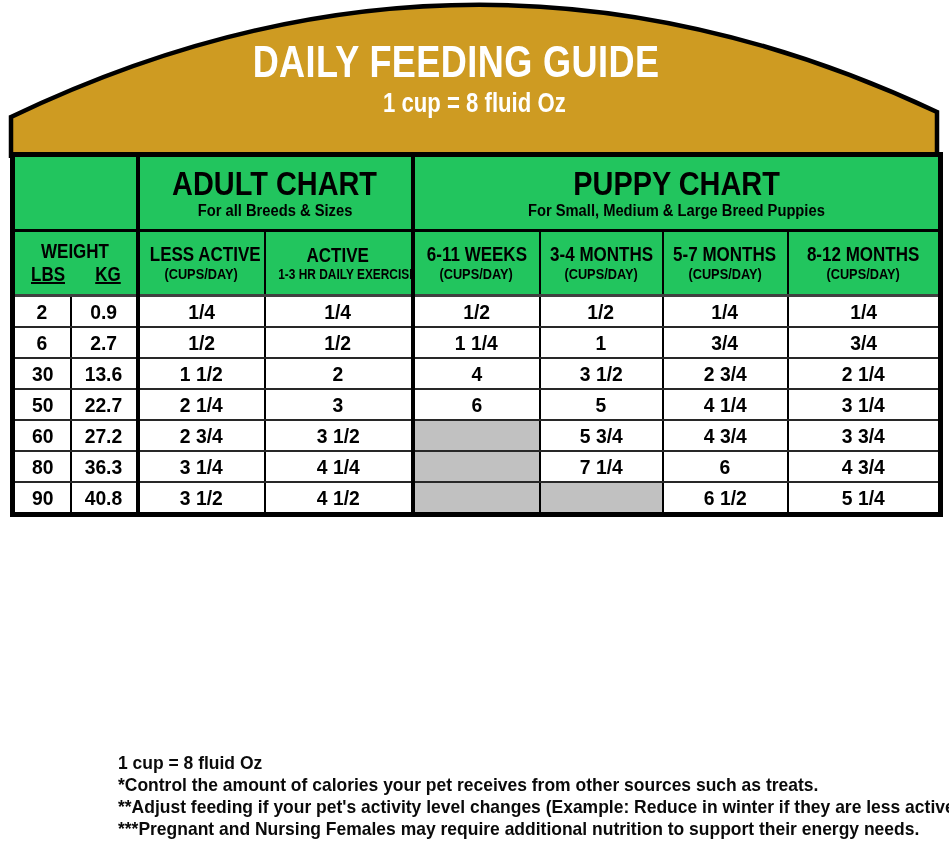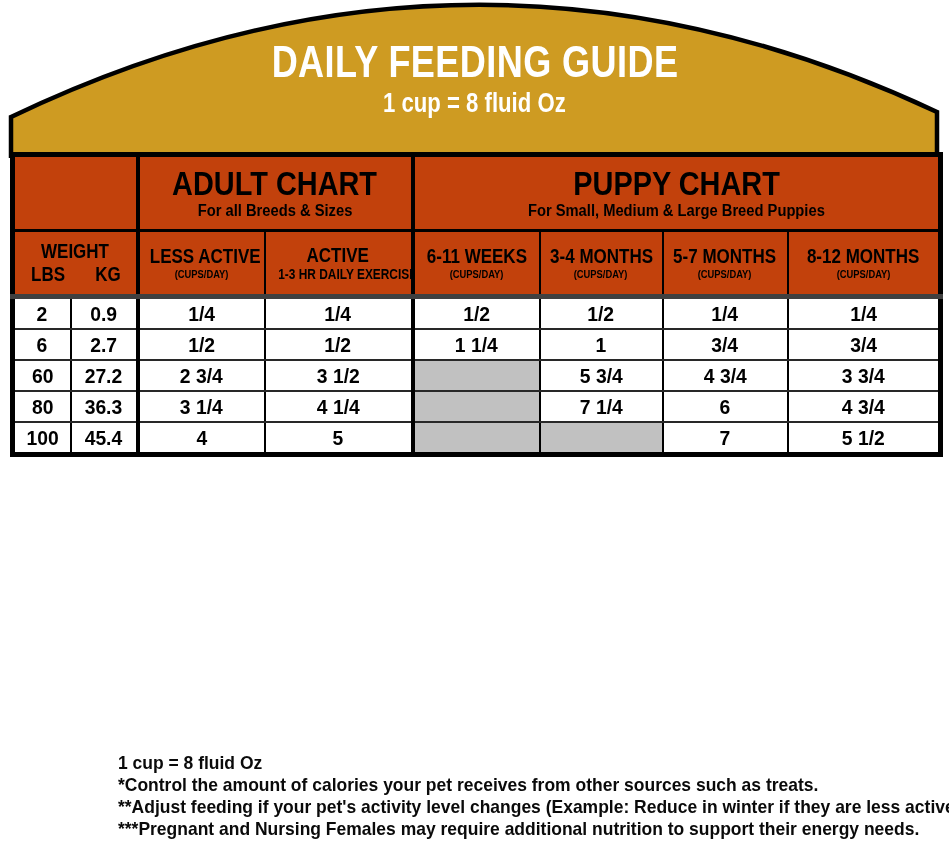--- a/index.html
+++ b/index.html
@@ -6,21 +6,21 @@
   body {
     width:949px; height:852px; position:relative; overflow:hidden;
     background:#ffffff;
     font-family:"Liberation Sans","DejaVu Sans",sans-serif;
     font-weight:bold; color:#000;
   }
   
   .arch-wrap { position:absolute; top:0; left:0; width:949px; height:158px; }
   .arch-title {
     position:absolute; top:40px; left:0; width:913px; text-align:center;
-    color:#fff; font-size:44px; line-height:1; letter-spacing:0.5px;margin-left:19px;
+    color:#fff; font-size:44px; line-height:1; letter-spacing:0.5px;
   }
   .arch-sub {
     position:absolute; top:90px; left:0; width:949px; text-align:center;
     color:#fff; font-size:27px; line-height:1;
   }
   
   .cx  { display:inline-block; white-space:nowrap; transform-origin:50% 50%; }
   .sx82 { transform:scaleX(0.82); }
   .sx85 { transform:scaleX(0.85); }
   .sx92 { transform:scaleX(0.92); }
@@ -29,28 +29,28 @@
   
   table {
     position:absolute; top:152px; left:10px; width:928px;
     border-collapse:collapse; table-layout:fixed;
     border:5px solid #000;
   }
   th, td {
     border:2px solid #000; text-align:center; vertical-align:middle;
     padding:0; overflow:hidden;
   }
-  thead th { background:#c2410c; }
+  thead th { background:#22c55e; }
   tr.group-row th { border-bottom:3px solid #000; height:72px; }
-  tr.colhead-row th { border-bottom:5px solid #404040; height:62px; }
+  tr.colhead-row th { border-bottom:3px solid #404040; height:62px;text-decoration:underline; }
   .bthick { border-right-width:4px; }
   .group-title { font-size:34px; line-height:1.05; }
   .group-sub { font-size:16px; line-height:1.1; }
   .ch-label { font-size:20px; line-height:1.15; }
-  .ch-sub { font-size:11px; line-height:1.1; }
+  .ch-sub { font-size:15px; line-height:1.1; }
   .ch-sub-sm { font-size:14px; line-height:1.1; }
   .wt-units { display:flex; justify-content:space-around; }
   tbody td {
     height:29px; background:#fff; font-size:21px; line-height:1;
     border-top:2px solid #282828; border-bottom:2px solid #282828;
   }
   tbody td.empty { background:#C1C1C1; }
 
   
   .footnotes {
@@ -145,48 +145,68 @@
         <td><span class="cx sx92">6</span></td>
         <td class="bthick"><span class="cx sx92">2.7</span></td>
         <td><span class="cx sx92">1/2</span></td>
         <td class="bthick"><span class="cx sx92">1/2</span></td>
         <td><span class="cx sx92">1 1/4</span></td>
         <td><span class="cx sx92">1</span></td>
         <td><span class="cx sx92">3/4</span></td>
         <td><span class="cx sx92">3/4</span></td>
       </tr>
       <tr>
+        <td><span class="cx sx92">30</span></td>
+        <td class="bthick"><span class="cx sx92">13.6</span></td>
+        <td><span class="cx sx92">1 1/2</span></td>
+        <td class="bthick"><span class="cx sx92">2</span></td>
+        <td><span class="cx sx92">4</span></td>
+        <td><span class="cx sx92">3 1/2</span></td>
+        <td><span class="cx sx92">2 3/4</span></td>
+        <td><span class="cx sx92">2 1/4</span></td>
+      </tr>
+      <tr>
+        <td><span class="cx sx92">50</span></td>
+        <td class="bthick"><span class="cx sx92">22.7</span></td>
+        <td><span class="cx sx92">2 1/4</span></td>
+        <td class="bthick"><span class="cx sx92">3</span></td>
+        <td><span class="cx sx92">6</span></td>
+        <td><span class="cx sx92">5</span></td>
+        <td><span class="cx sx92">4 1/4</span></td>
+        <td><span class="cx sx92">3 1/4</span></td>
+      </tr>
+      <tr>
         <td><span class="cx sx92">60</span></td>
         <td class="bthick"><span class="cx sx92">27.2</span></td>
         <td><span class="cx sx92">2 3/4</span></td>
         <td class="bthick"><span class="cx sx92">3 1/2</span></td>
         <td class="empty"></td>
         <td><span class="cx sx92">5 3/4</span></td>
         <td><span class="cx sx92">4 3/4</span></td>
         <td><span class="cx sx92">3 3/4</span></td>
       </tr>
       <tr>
         <td><span class="cx sx92">80</span></td>
         <td class="bthick"><span class="cx sx92">36.3</span></td>
         <td><span class="cx sx92">3 1/4</span></td>
         <td class="bthick"><span class="cx sx92">4 1/4</span></td>
         <td class="empty"></td>
         <td><span class="cx sx92">7 1/4</span></td>
         <td><span class="cx sx92">6</span></td>
         <td><span class="cx sx92">4 3/4</span></td>
       </tr>
       <tr>
-        <td><span class="cx sx92">100</span></td>
-        <td class="bthick"><span class="cx sx92">45.4</span></td>
-        <td><span class="cx sx92">4</span></td>
-        <td class="bthick"><span class="cx sx92">5</span></td>
-        <td class="empty"></td>
-        <td class="empty"></td>
-        <td><span class="cx sx92">7</span></td>
-        <td><span class="cx sx92">5 1/2</span></td>
+        <td><span class="cx sx92">90</span></td>
+        <td class="bthick"><span class="cx sx92">40.8</span></td>
+        <td><span class="cx sx92">3 1/2</span></td>
+        <td class="bthick"><span class="cx sx92">4 1/2</span></td>
+        <td class="empty"></td>
+        <td class="empty"></td>
+        <td><span class="cx sx92">6 1/2</span></td>
+        <td><span class="cx sx92">5 1/4</span></td>
       </tr>
     </tbody>
 </table>
 
 <div class="footnotes">
     <div><span class="cxl">1 cup = 8 fluid Oz</span></div>
     <div><span class="cxl">*Control the amount of calories your pet receives from other sources such as treats.</span></div>
     <div><span class="cxl">**Adjust feeding if your pet's activity level changes (Example: Reduce in winter if they are less active).</span></div>
     <div><span class="cxl">***Pregnant and Nursing Females may require additional nutrition to support their energy needs.</span></div>
   </div>

